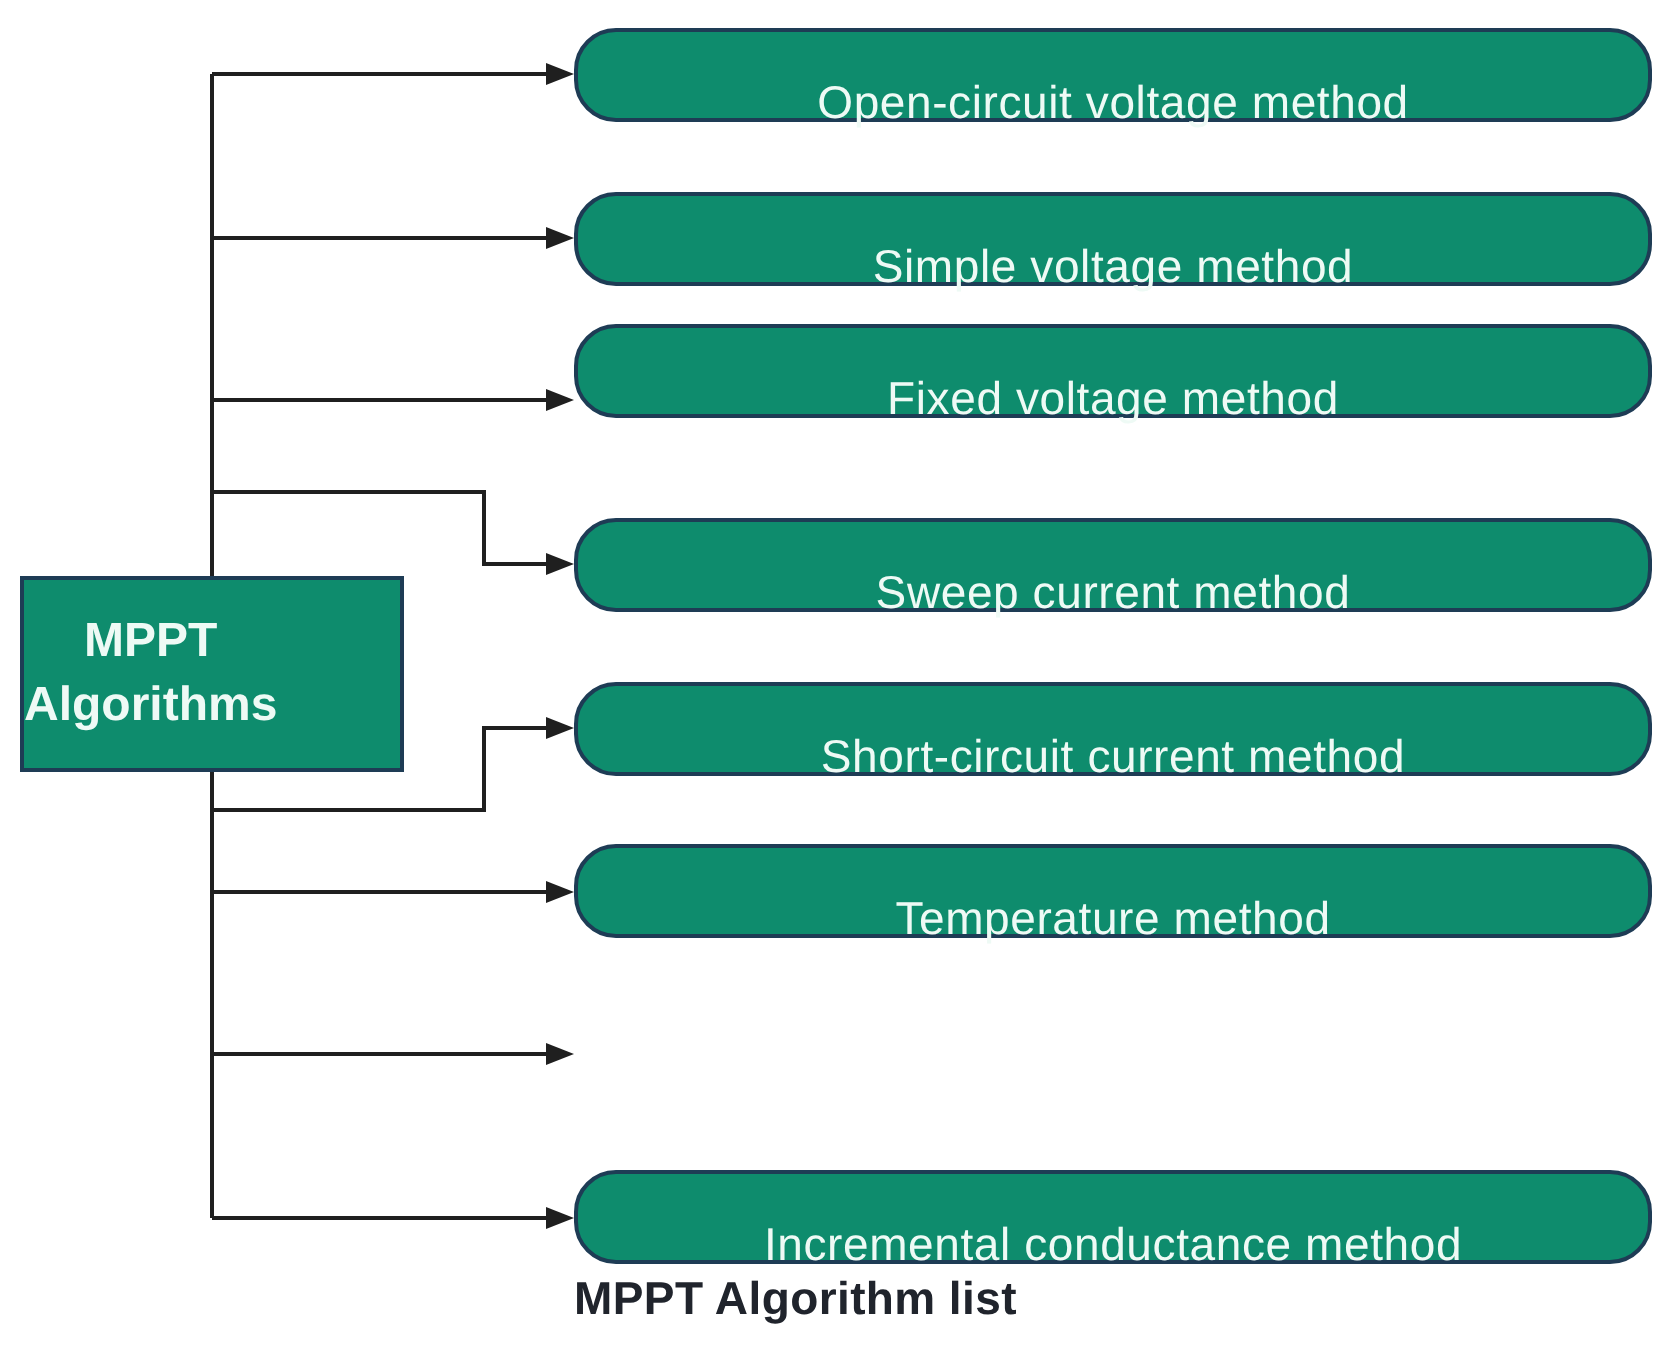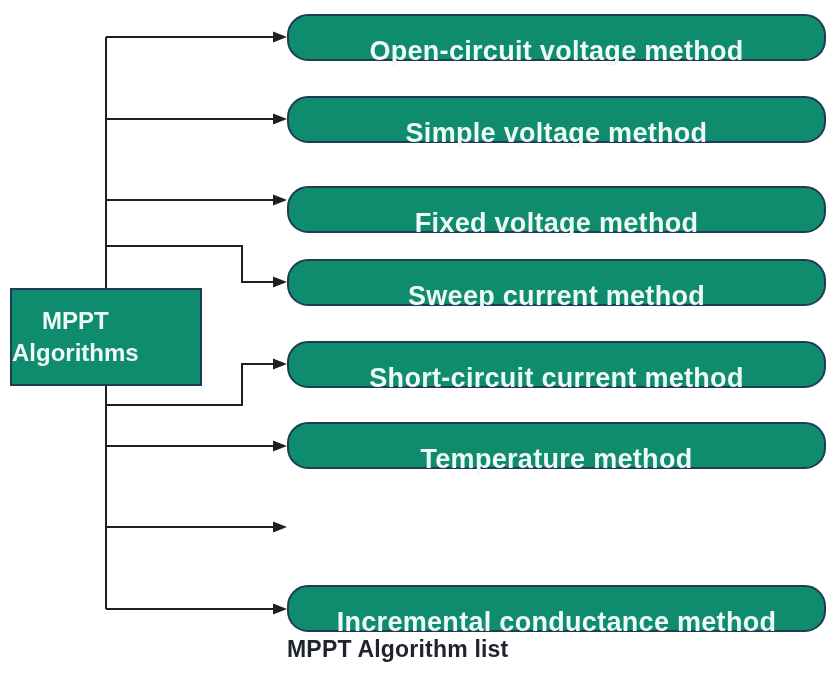--- a/index.html
+++ b/index.html
@@ -36,22 +36,22 @@
     left:287px;
     width:539px;height:47px;
     box-sizing:border-box;
     background:var(--node-fill);
     border:2px solid var(--node-border);
     border-radius:21px;
     display:flex;align-items:center;justify-content:center;
   }
   .pill-label{
     color:var(--node-text);
-    font-size:27px;
-    font-weight:bold;
+    font-size:23px;
+    font-weight:normal;
     letter-spacing:0.3px;
     white-space:nowrap;
     margin-top:28px;
   }
   .root-box{
     position:absolute;
     left:10px;top:288px;
     width:192px;height:98px;
     box-sizing:border-box;
     background:var(--node-fill);
@@ -109,21 +109,21 @@
     <div class="root-label">MPPT
 Algorithms</div>
   </div>
 
   <div class="pill" style="top:14px">
     <span class="pill-label">Open-circuit voltage method</span>
   </div>
   <div class="pill" style="top:96px">
     <span class="pill-label">Simple voltage method</span>
   </div>
-  <div class="pill" style="top:186px">
+  <div class="pill" style="top:162px">
     <span class="pill-label">Fixed voltage method</span>
   </div>
   <div class="pill" style="top:341px">
     <span class="pill-label">Short-circuit current method</span>
   </div>
   <div class="pill" style="top:259px">
     <span class="pill-label">Sweep current method</span>
   </div>
   <div class="pill" style="top:422px">
     <span class="pill-label">Temperature method</span>

